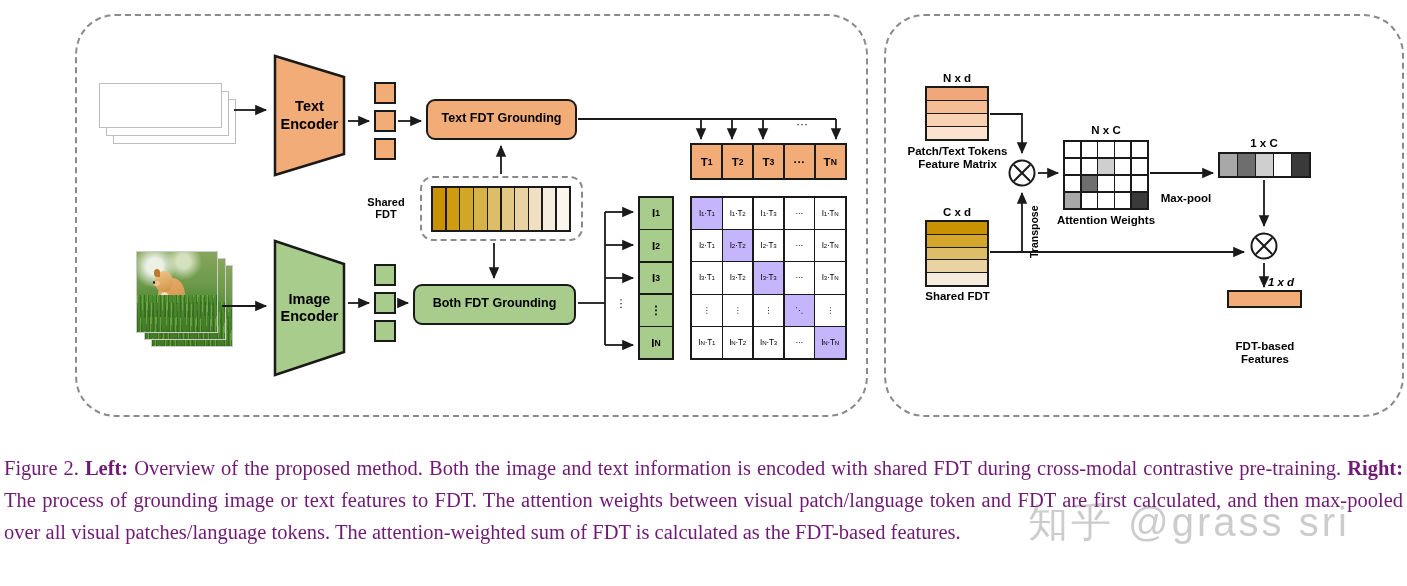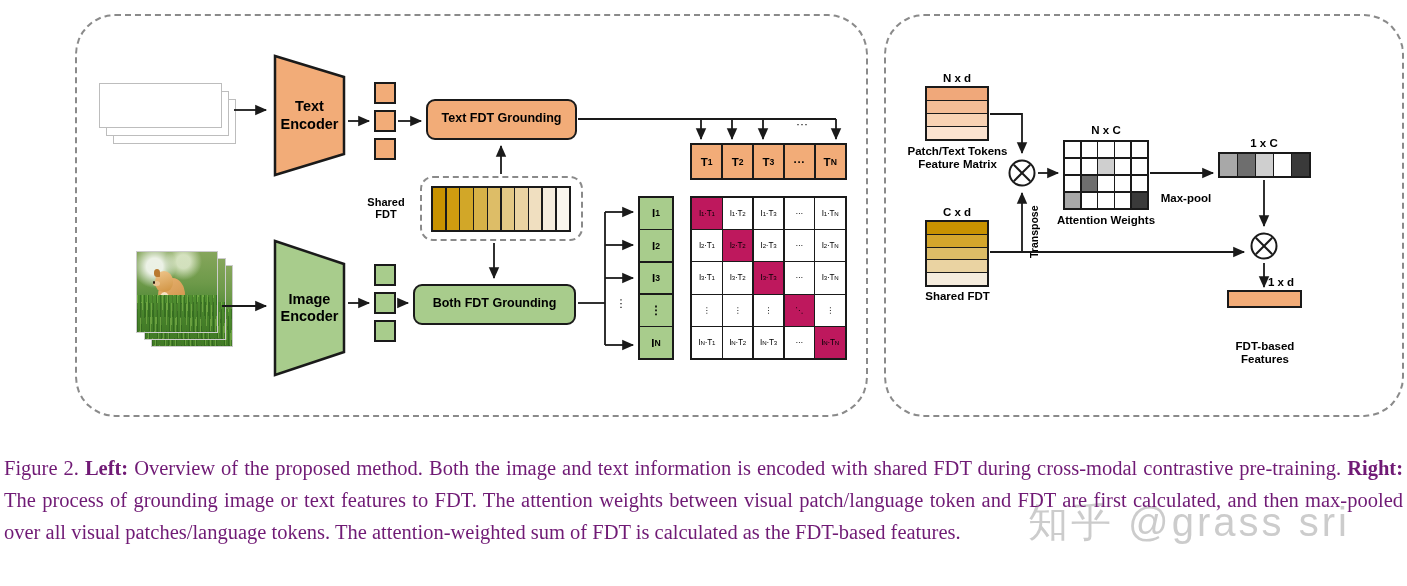--- a/index.html
+++ b/index.html
@@ -73,21 +73,21 @@
   
   #sim-matrix { position:absolute; left:690px; top:196px; width:157px; height:164px;
                 border:2px solid #1a1a1a; display:grid;
                 grid-template-columns:repeat(5,1fr); grid-template-rows:repeat(5,1fr);
                 background:#1a1a1a; gap:1.2px; }
   #sim-matrix .cell {
     background:#ffffff; display:flex; align-items:center; justify-content:center;
     font-size:8.2px; color:#000; font-family:"Liberation Sans", sans-serif;
     letter-spacing:-0.2px;
   }
-  #sim-matrix .cell.hi { background:#be185d; }
+  #sim-matrix .cell.hi { background:#c4b5fd; }
   .sub { font-size:0.75em; vertical-align:-0.22em; }
 
   
   #attn-grid { position:absolute; left:1063px; top:140px; width:86px; height:70px;
                border:2px solid #1a1a1a; display:grid;
                grid-template-columns:repeat(5,1fr); grid-template-rows:repeat(4,1fr);
                background:#1a1a1a; gap:1.4px; }
   #attn-grid div { background:#fff; }
 
   
@@ -333,21 +333,21 @@
     </div>
 
   <div class="otimes" style="left:1249px; top:231px;">
     <svg width="30" height="30" viewBox="0 0 30 30">
       <circle cx="15" cy="15" r="12.5" fill="#fff" stroke="#1a1a1a" stroke-width="2"></circle>
       <line x1="6.8" y1="6.8" x2="23.2" y2="23.2" stroke="#1a1a1a" stroke-width="2"></line>
       <line x1="23.2" y1="6.8" x2="6.8" y2="23.2" stroke="#1a1a1a" stroke-width="2"></line>
     </svg>
   </div>
 
-  <div class="lbl" style="left:1246px; top:276px; width:70px; font-size:11.5px;">1 x d</div>
+  <div class="lbl" style="left:1246px; top:276px; width:70px; font-size:11.5px;font-style:italic;">1 x d</div>
   <div class="box" id="fdt-out" style="left:1227px; top:290px; width:75px; height:18px; background:#f2ac78;"></div>
   <div class="lbl" style="left:1222px; top:312px; width:86px; font-size:11.5px;margin-top:28px;">FDT-based
 Features</div>
 
   <svg id="arrows">
     <defs>
       <marker id="ah" markerWidth="7" markerHeight="7" refX="6" refY="3.5" orient="auto">
         <polygon points="0,0.6 6.6,3.5 0,6.4" fill="#1a1a1a"></polygon>
       </marker>
     </defs>

